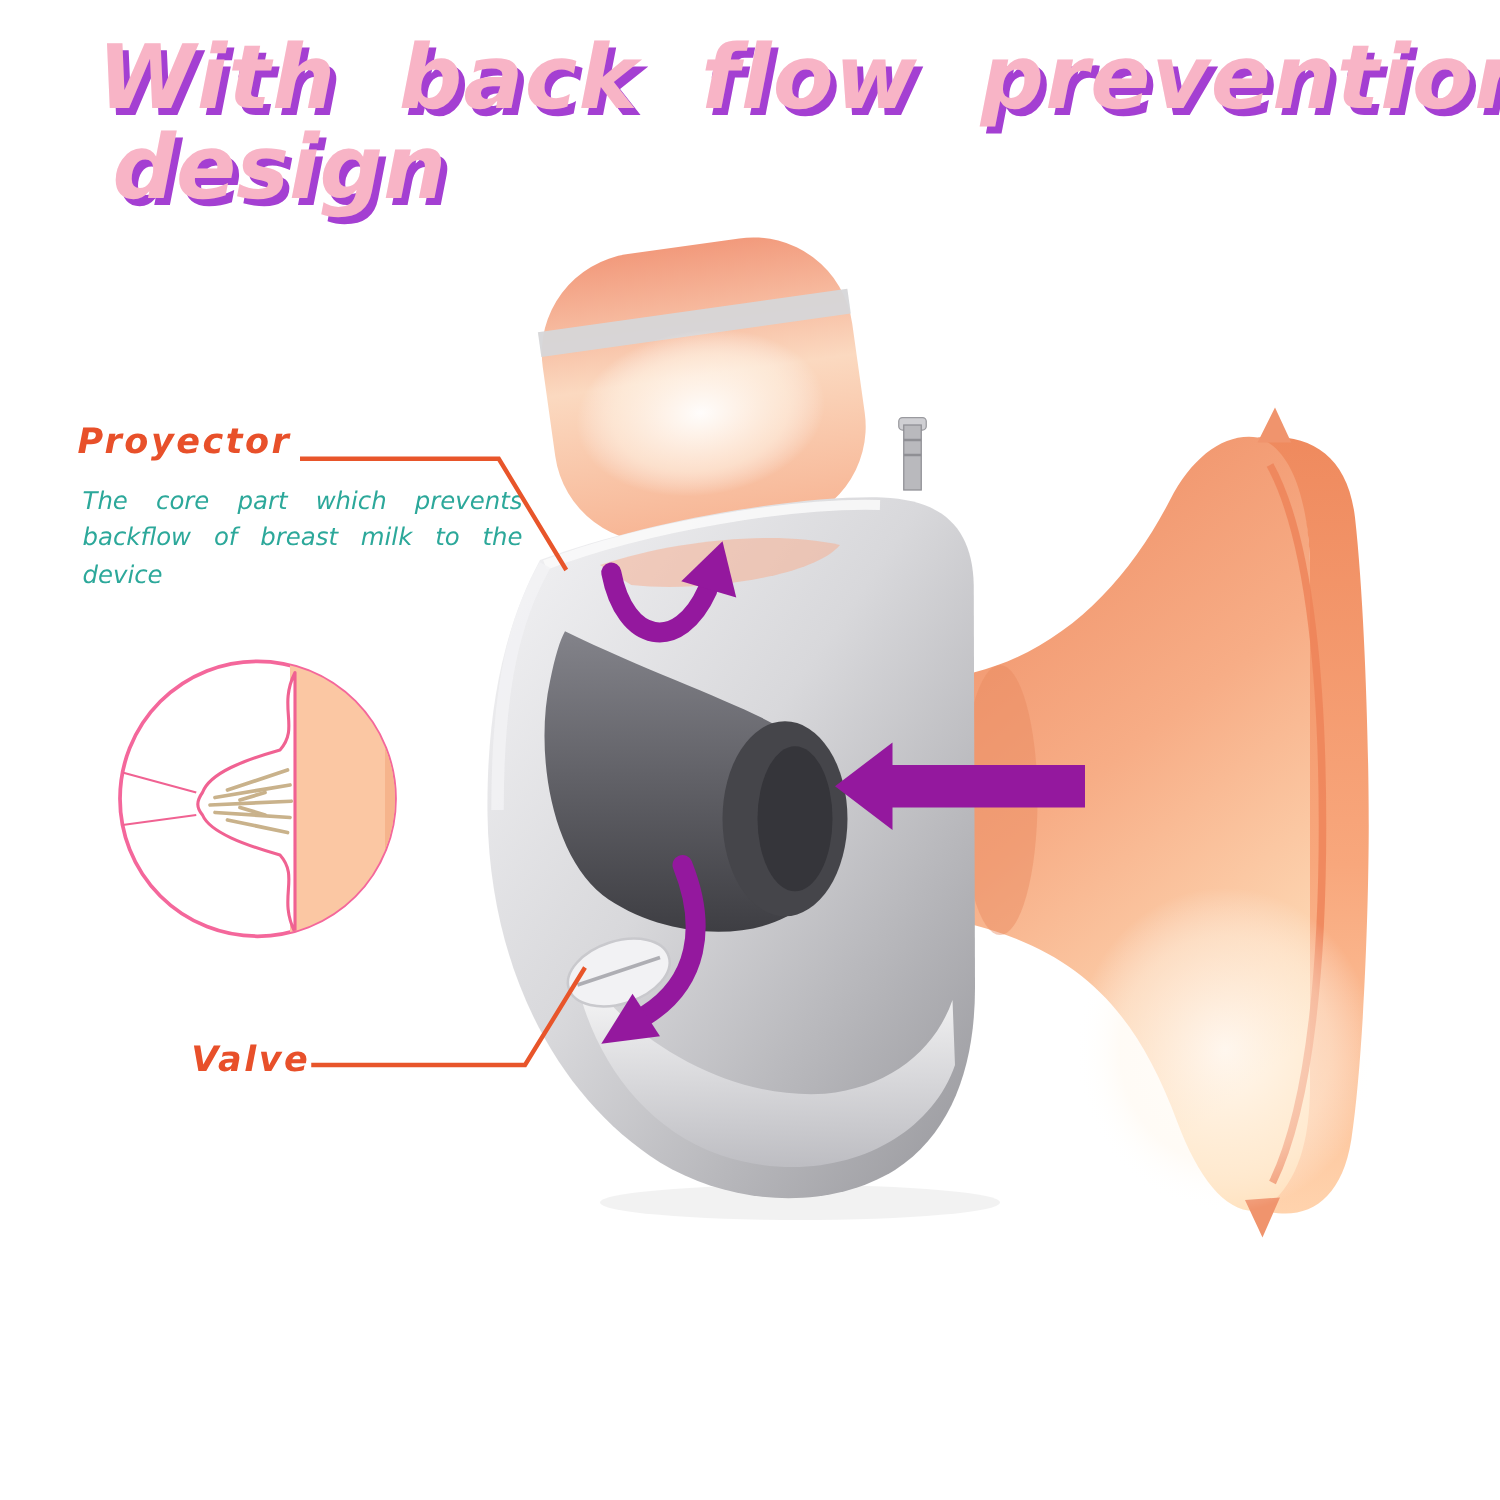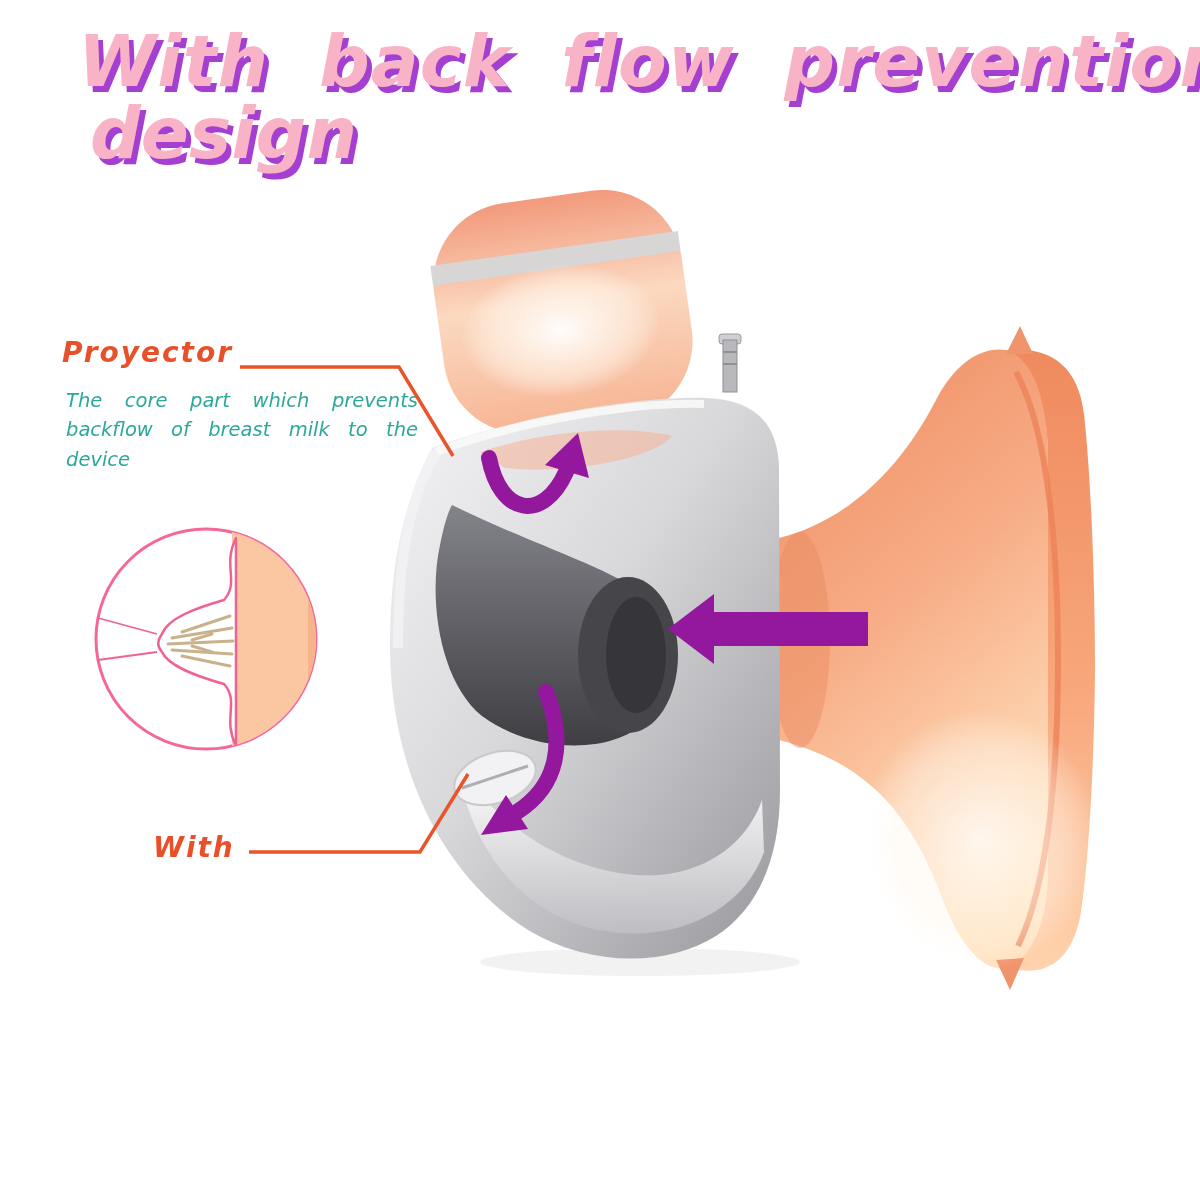--- a/index.html
+++ b/index.html
@@ -31,21 +31,21 @@
 
 <div class="canvas">
 
   <div class="title">
     <div class="title-line1">With back flow prevention</div>
     <div class="title-line2">design</div>
   </div>
 
   <div class="part-label proyector-label">Proyector</div>
   <p class="proyector-desc">The core part which prevents backflow of breast milk to the device</p>
-  <div class="part-label valve-label">With</div>
+  <div class="part-label valve-label">Valve</div>
 
   <svg class="art" viewBox="0 0 1200 1200" aria-hidden="true">
     <defs>
       <linearGradient id="gradSilver" x1="0" y1="0" x2="1" y2="1">
         <stop offset="0" stop-color="#f4f4f6"></stop>
         <stop offset="0.45" stop-color="#d8d8db"></stop>
         <stop offset="1" stop-color="#97979c"></stop>
       </linearGradient>
       <linearGradient id="gradCavity" x1="0" y1="0" x2="0" y2="1">
         <stop offset="0" stop-color="#83838a"></stop>

